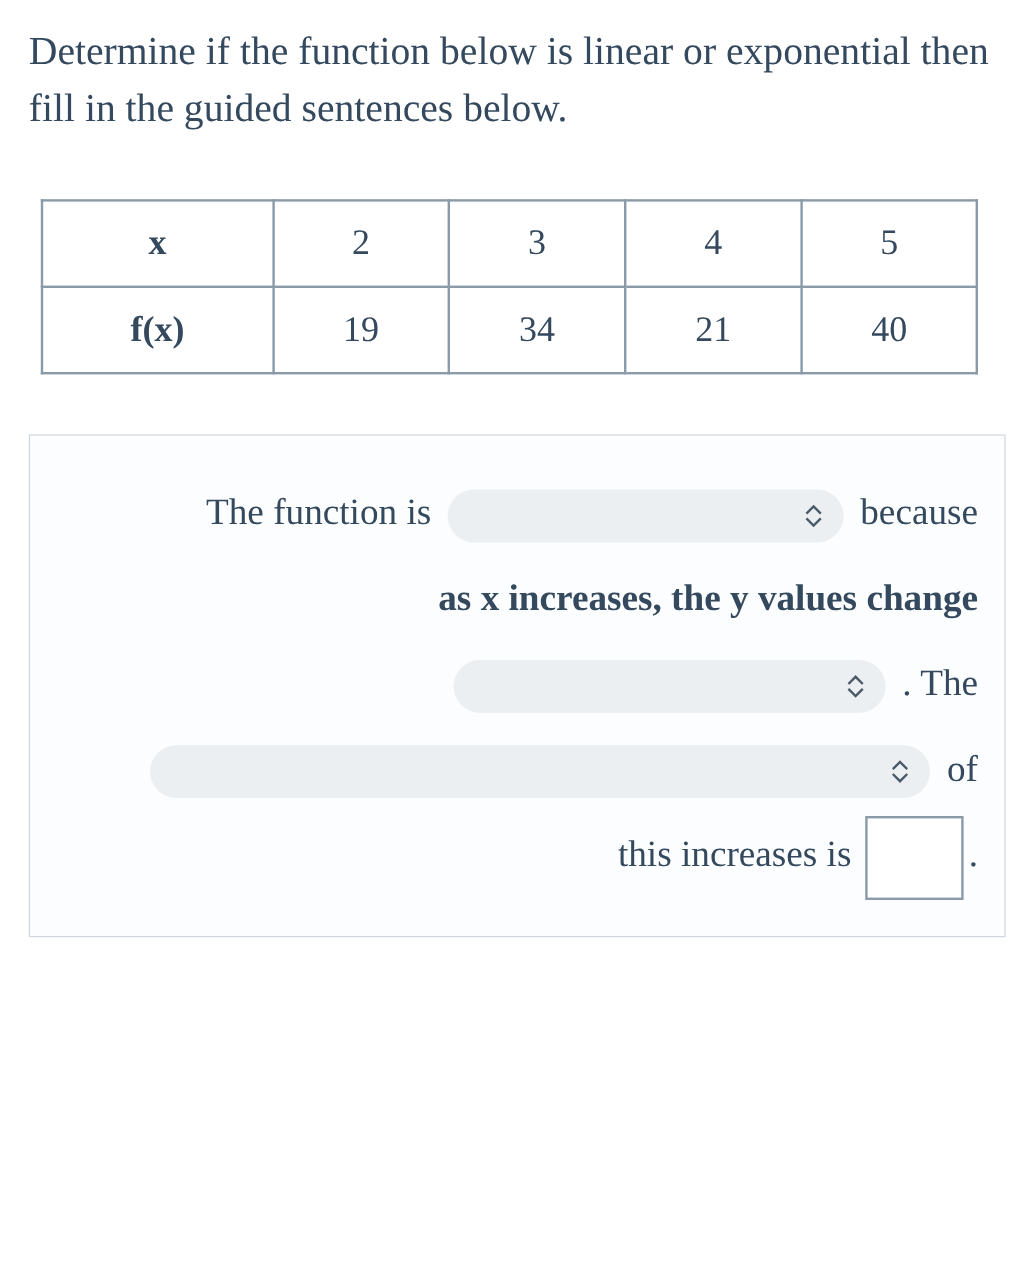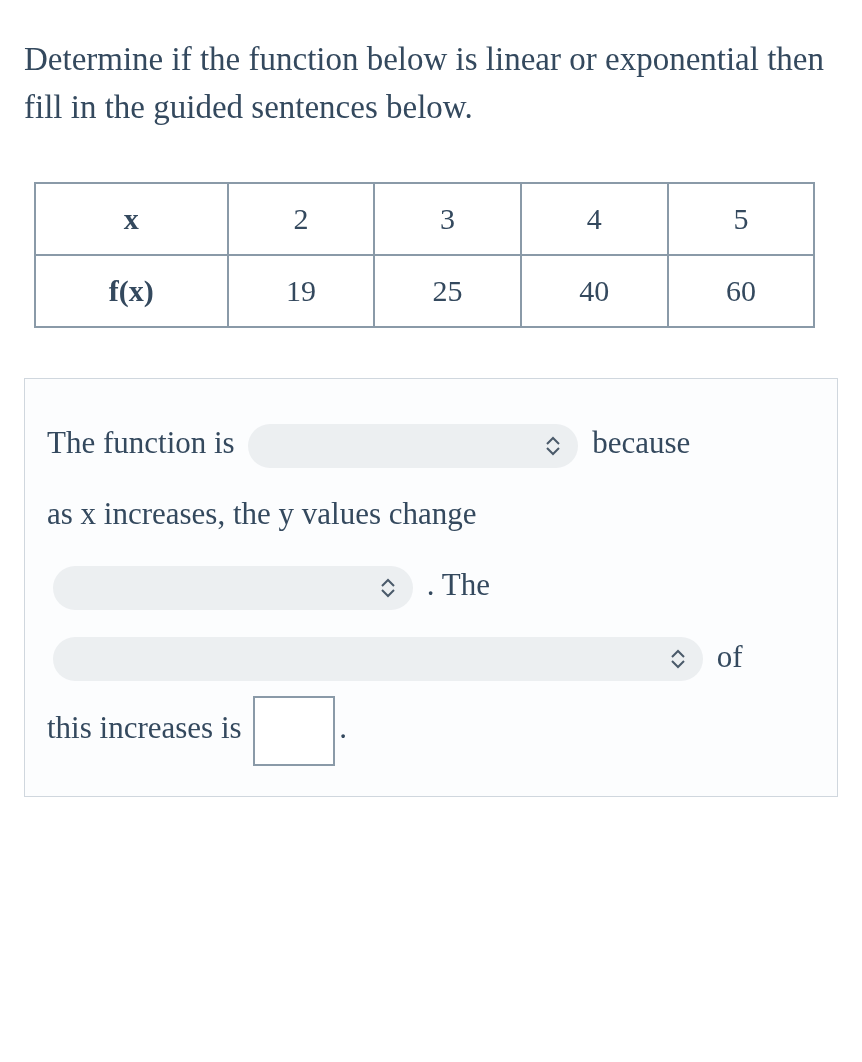--- a/index.html
+++ b/index.html
@@ -5,21 +5,21 @@
   html, body {
     margin: 0;
     padding: 0;
     background: #ffffff;
     font-family: Georgia, 'Times New Roman', serif;
     color: #34495e;
   }
   .page {
     width: 862px;
     box-sizing: border-box;
-    padding: 36px 24px;
+    padding: 20px 24px;
   }
   .prompt {
     font-size: 33px;
     line-height: 1.45;
     color: #34495e;
     margin-bottom: 50px;
   }
   table.data {
     border-collapse: collapse;
     width: 96%;
@@ -37,23 +37,25 @@
   table.data td.header {
     font-weight: bold;
   }
   .answer-box {
     border: 1px solid #d0d7de;
     background: #fcfdfe;
     padding: 28px 22px 30px 22px;
     font-size: 31px;
     line-height: 2.3;
     color: #34495e;
+    text-align: right;
   }
   .answer-box .line {
     display: block;
+    font-weight: bold;
   }
   .pill {
     display: inline-flex;
     align-items: center;
     justify-content: flex-end;
     background: #eceff1;
     border-radius: 999px;
     padding: 6px 16px 6px 24px;
     vertical-align: middle;
     min-height: 44px;
@@ -96,23 +98,23 @@
         <tr>
       <td class="header">x</td>
       <td>2</td>
       <td>3</td>
       <td>4</td>
       <td>5</td>
     </tr>
     <tr>
       <td class="header">f(x)</td>
       <td>19</td>
-      <td>25</td>
+      <td>34</td>
+      <td>21</td>
       <td>40</td>
-      <td>60</td>
     </tr>
   </tbody>
     </table>
 
   <div class="answer-box">
 
     <span>The function is</span>
     <span class="pill w1">
       <span class="stepper">
         <svg width="16" height="10" viewBox="0 0 16 10">

